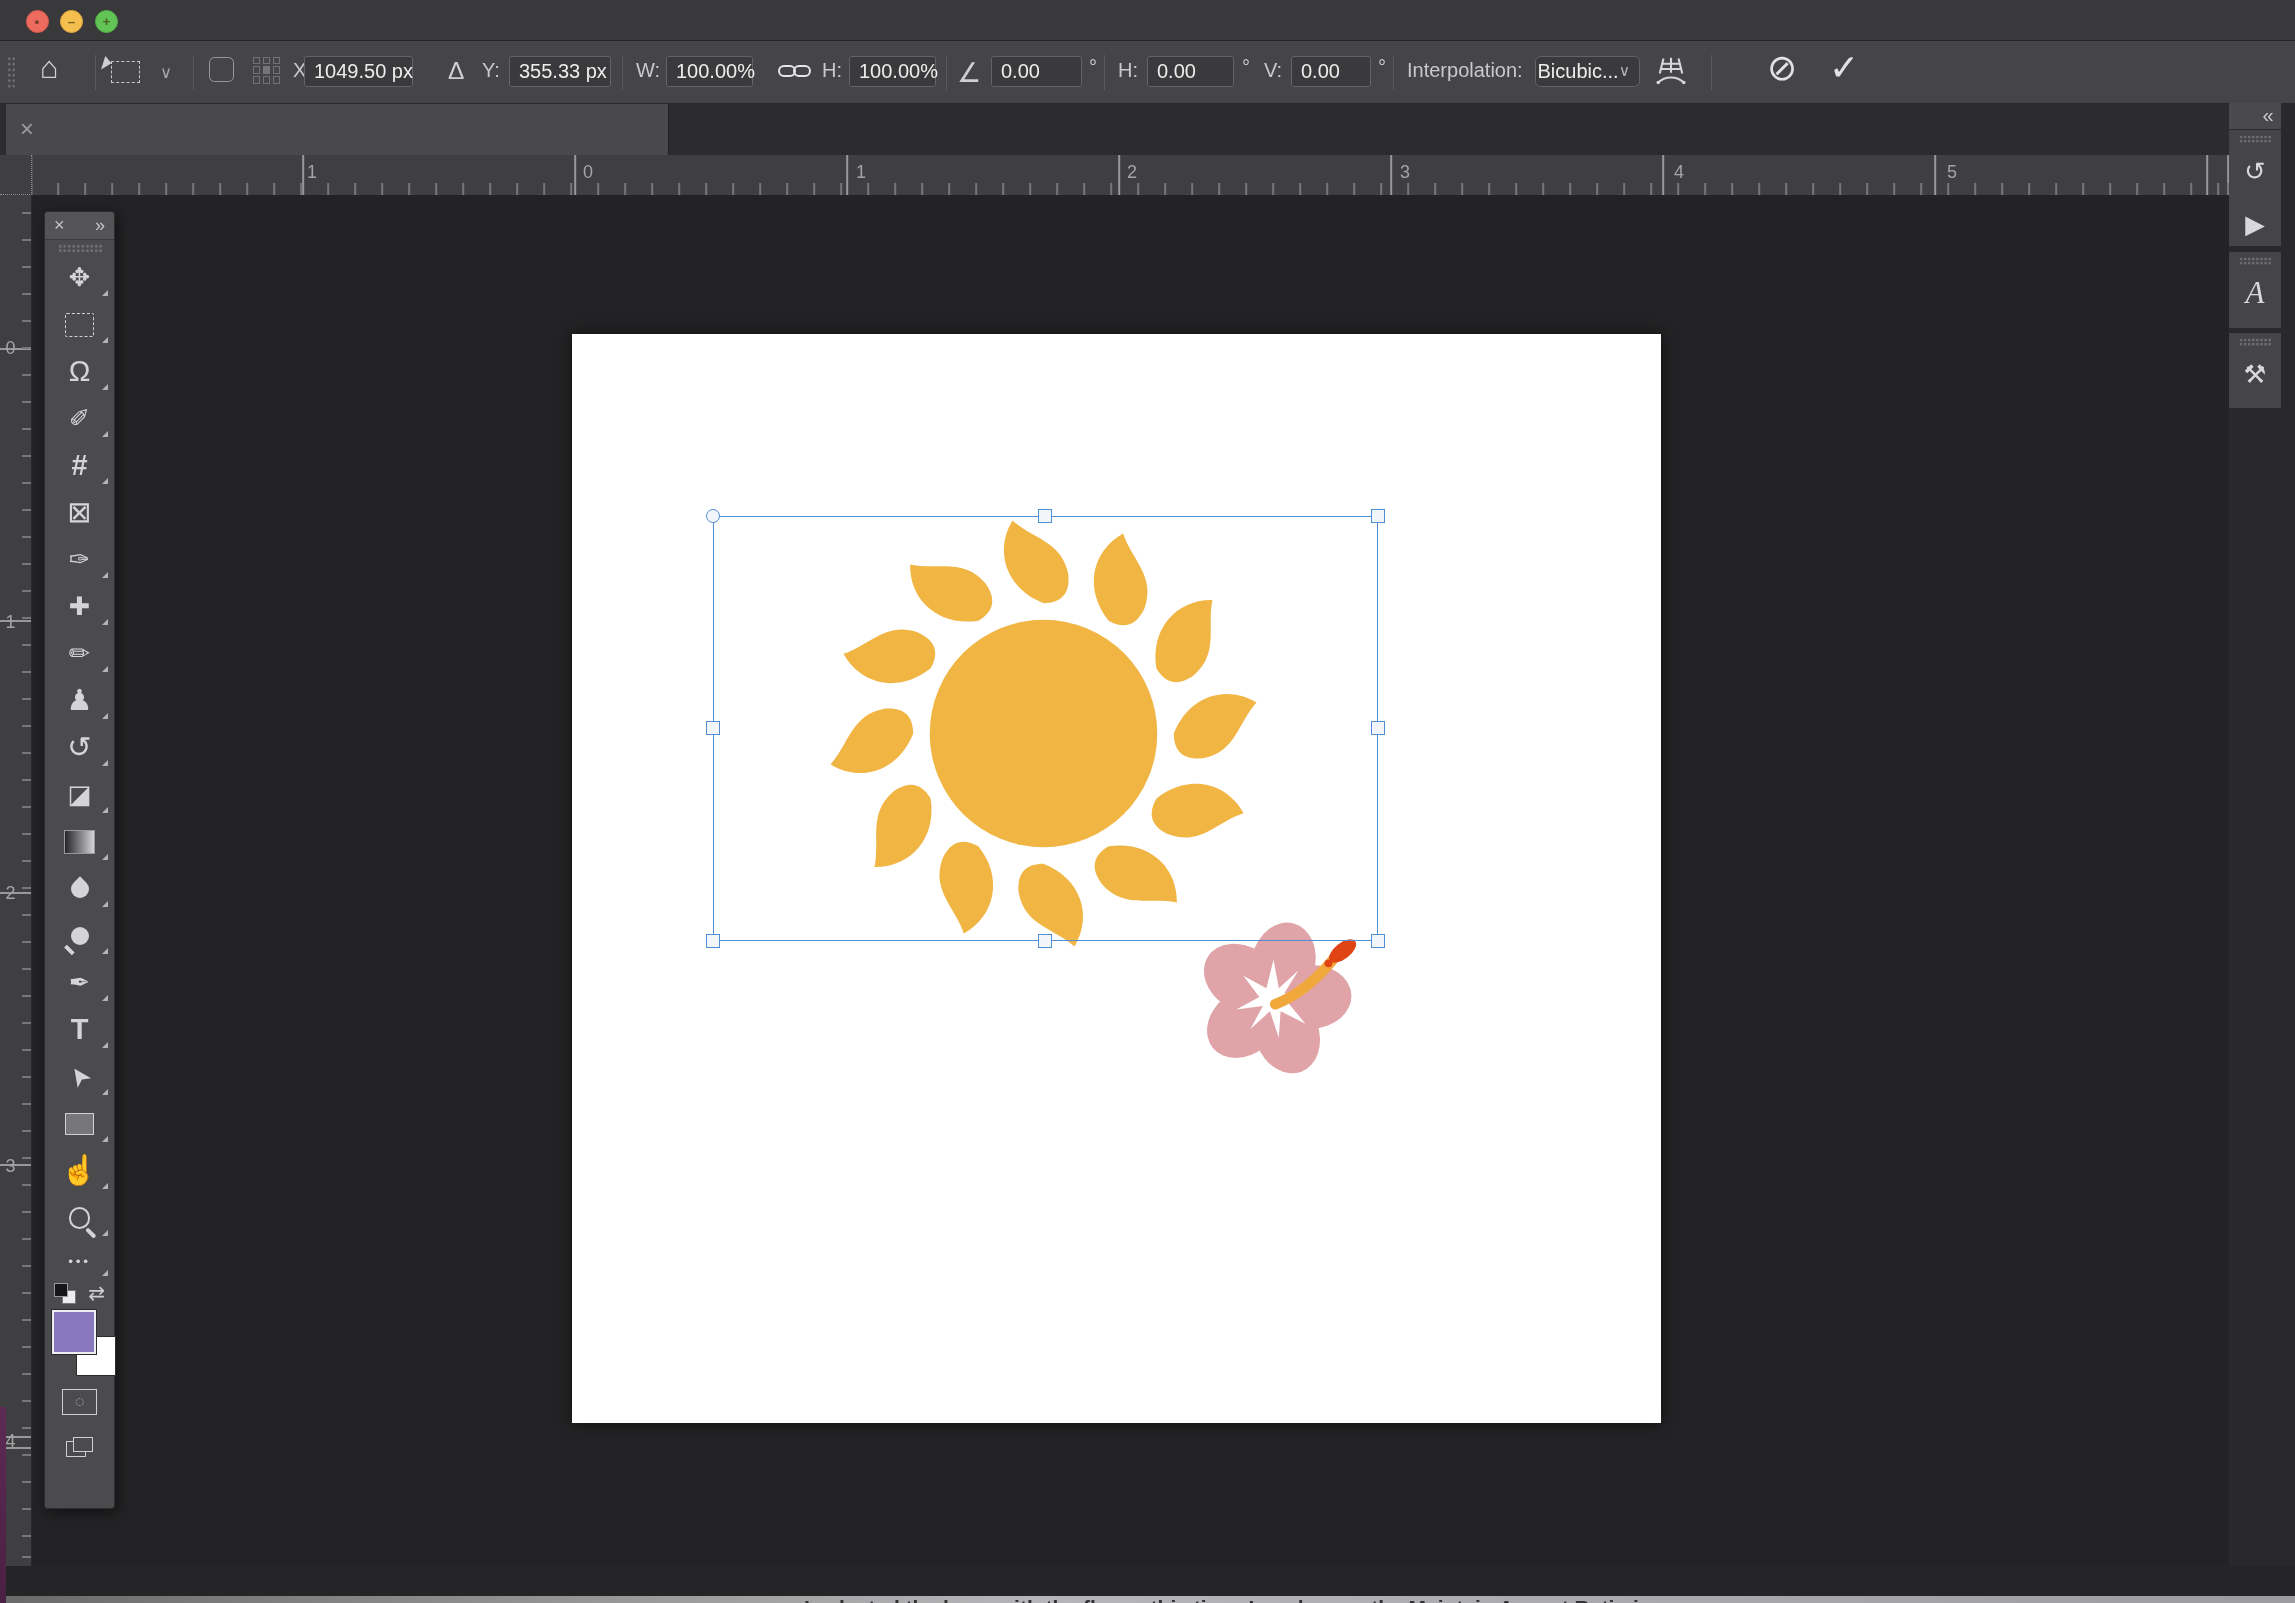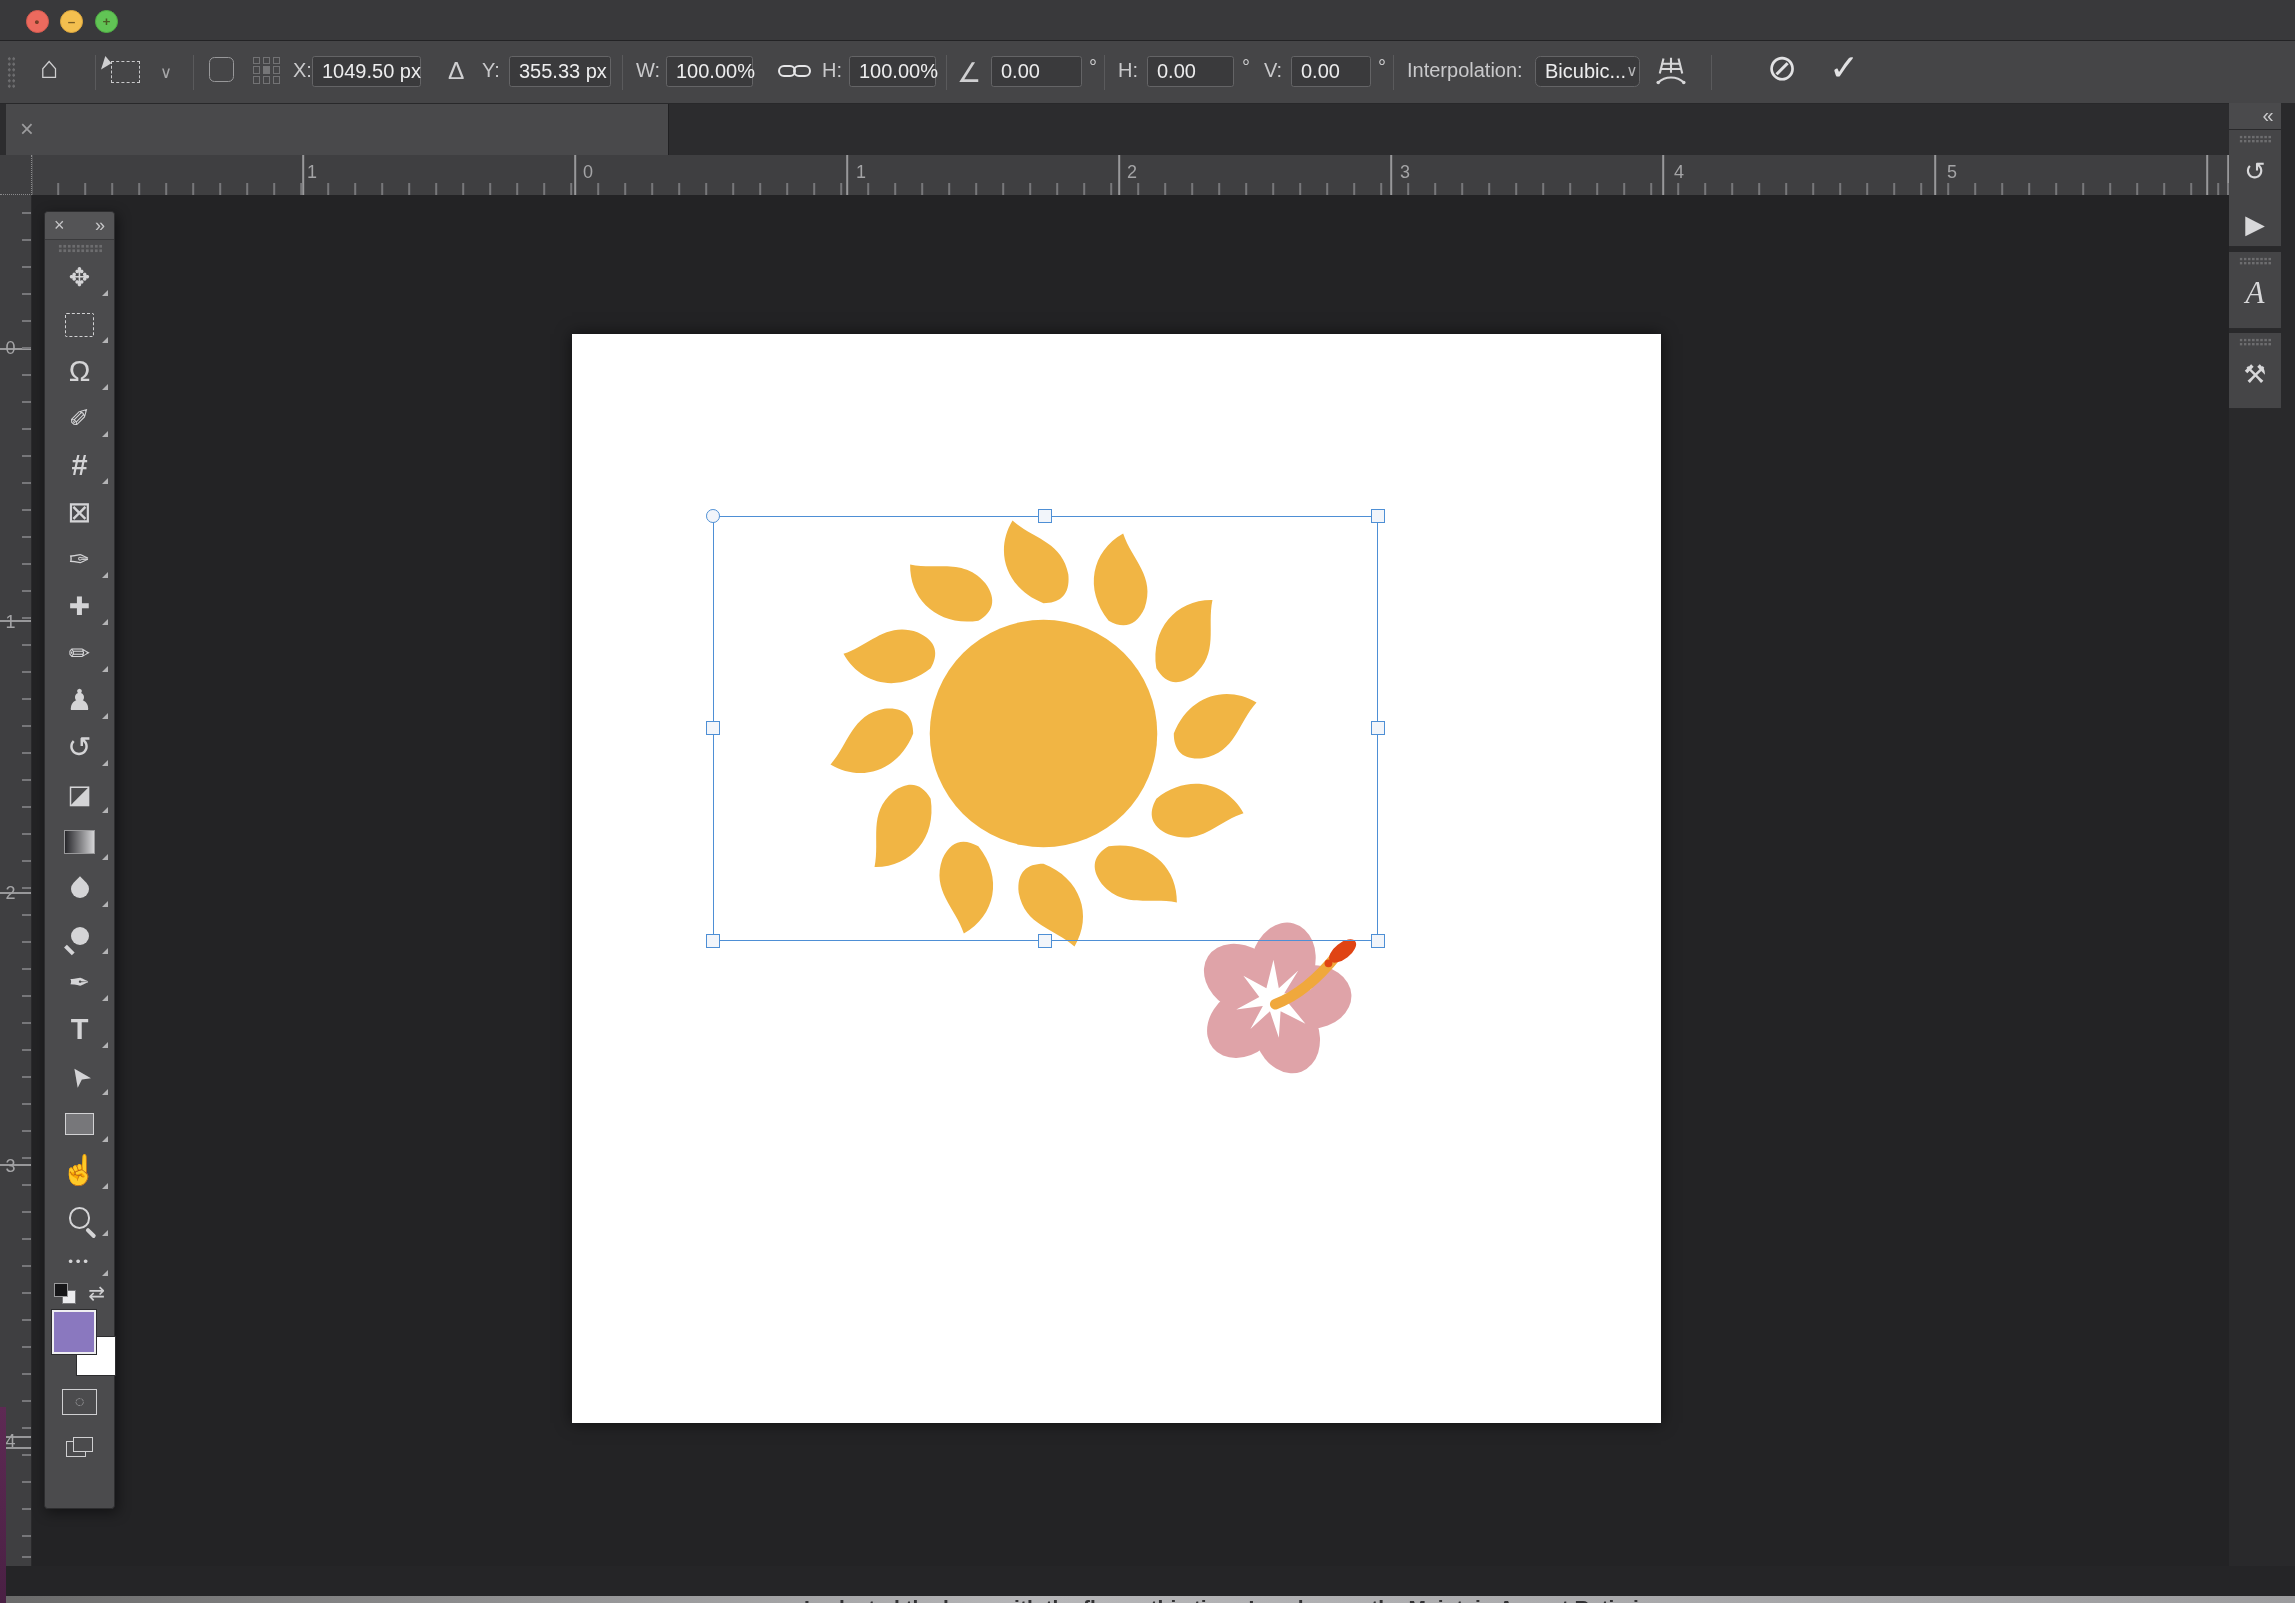--- a/index.html
+++ b/index.html
@@ -152,21 +152,21 @@
         <span></span>
         <span></span>
         <span></span>
         <span class="c"></span>
         <span></span>
         <span></span>
         <span></span>
         <span></span>
     </div>
     <div class="lb" style="left:293px">X:</div>
-    <div class="fld" style="left:312px;width:109px">1049.50 px</div>
+    <div class="fld" style="left:304px;width:109px">1049.50 px</div>
     <div class="abs deltaic">Δ</div>
     <div class="lb" style="left:482px">Y:</div>
     <div class="fld" style="left:509px;width:102px">355.33 px</div>
     <div class="vd" style="left:622px"></div>
     <div class="lb" style="left:636px">W:</div>
     <div class="fld" style="left:666px;width:87px">100.00%</div>
     <div class="abs lnk"></div>
     <div class="lb" style="left:822px">H:</div>
     <div class="fld" style="left:849px;width:87px">100.00%</div>
     <div class="vd" style="left:946px"></div>
@@ -175,21 +175,21 @@
     <div class="lb" style="left:1089px;top:14.5px">°</div>
     <div class="vd" style="left:1104px"></div>
     <div class="lb" style="left:1118px">H:</div>
     <div class="fld" style="left:1147px;width:87px">0.00</div>
     <div class="lb" style="left:1242px;top:14.5px">°</div>
     <div class="lb" style="left:1264px">V:</div>
     <div class="fld" style="left:1291px;width:80px">0.00</div>
     <div class="lb" style="left:1378px;top:14.5px">°</div>
     <div class="vd" style="left:1393px"></div>
     <div class="lb" style="left:1407px">Interpolation:</div>
-    <div class="fld" style="left:1535px;width:105px;border-radius:5.5px;justify-content:space-between">
+    <div class="fld" style="left:1535px;width:105px;border-radius:5.5px;justify-content:flex-end">
       <span>Bicubic...</span>
       <span style="font-size:15.5px;color:#b5b5b7">∨</span>
     </div>
     <div class="abs warp">
       <svg width="36" height="36" viewBox="0 0 24 24">
         <g stroke="#d6d6d8" stroke-width="1.4" fill="none">
           <path d="M7 3 L4.5 13 M12 2.5 L12 12.5 M17 3 L19.5 13"></path>
           <path d="M5.8 6.5 L18.2 6.5 M4.9 10 L19.1 10"></path>
           <path d="M3.5 19 C 8 14.5 16 14.5 20.5 19"></path>
           <circle cx="3.5" cy="19" r="1.2" fill="#d6d6d8" stroke="none"></circle>

